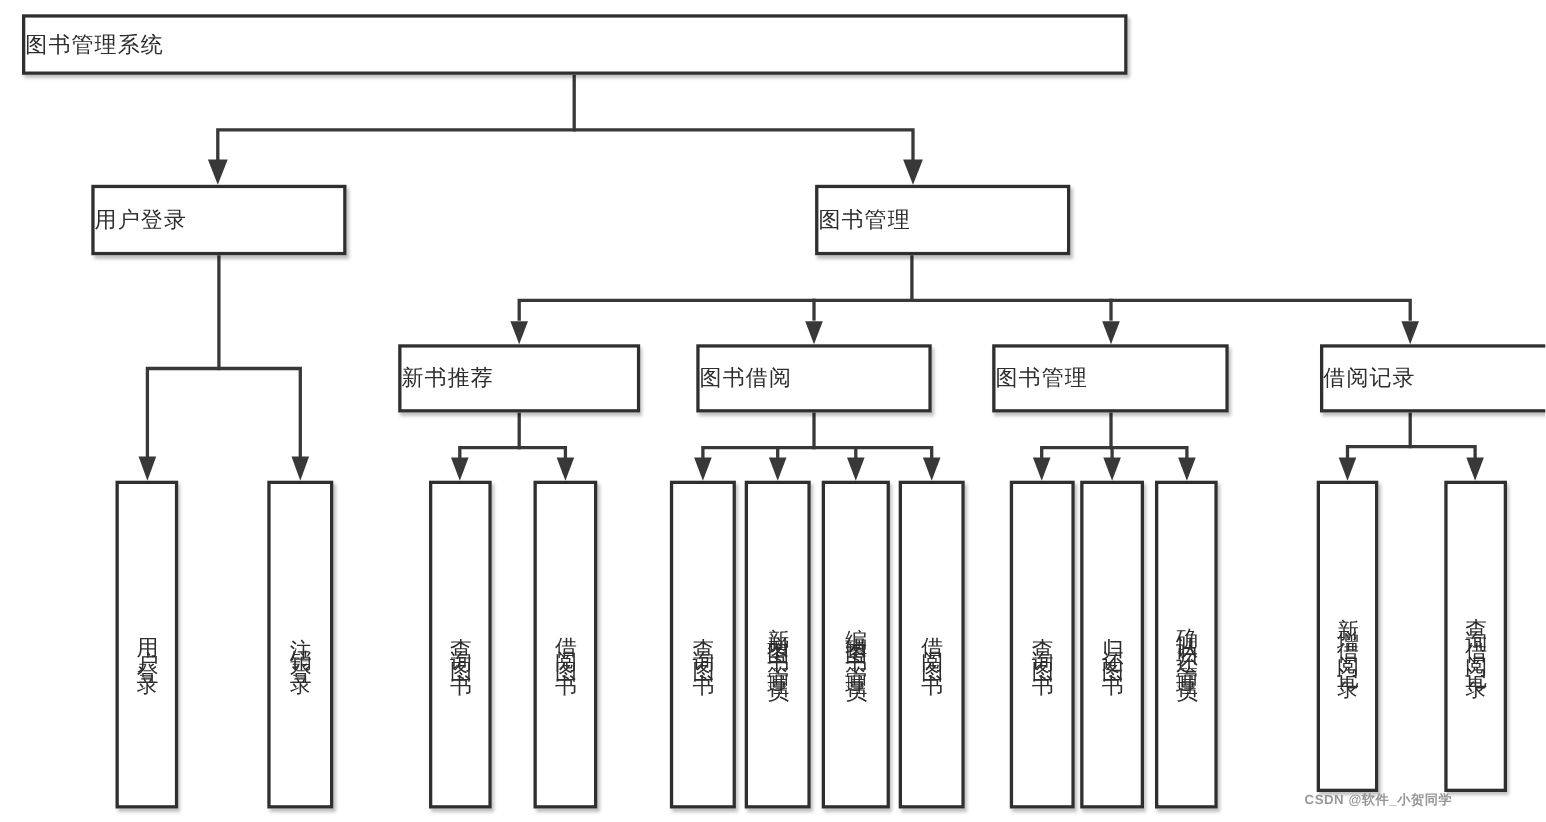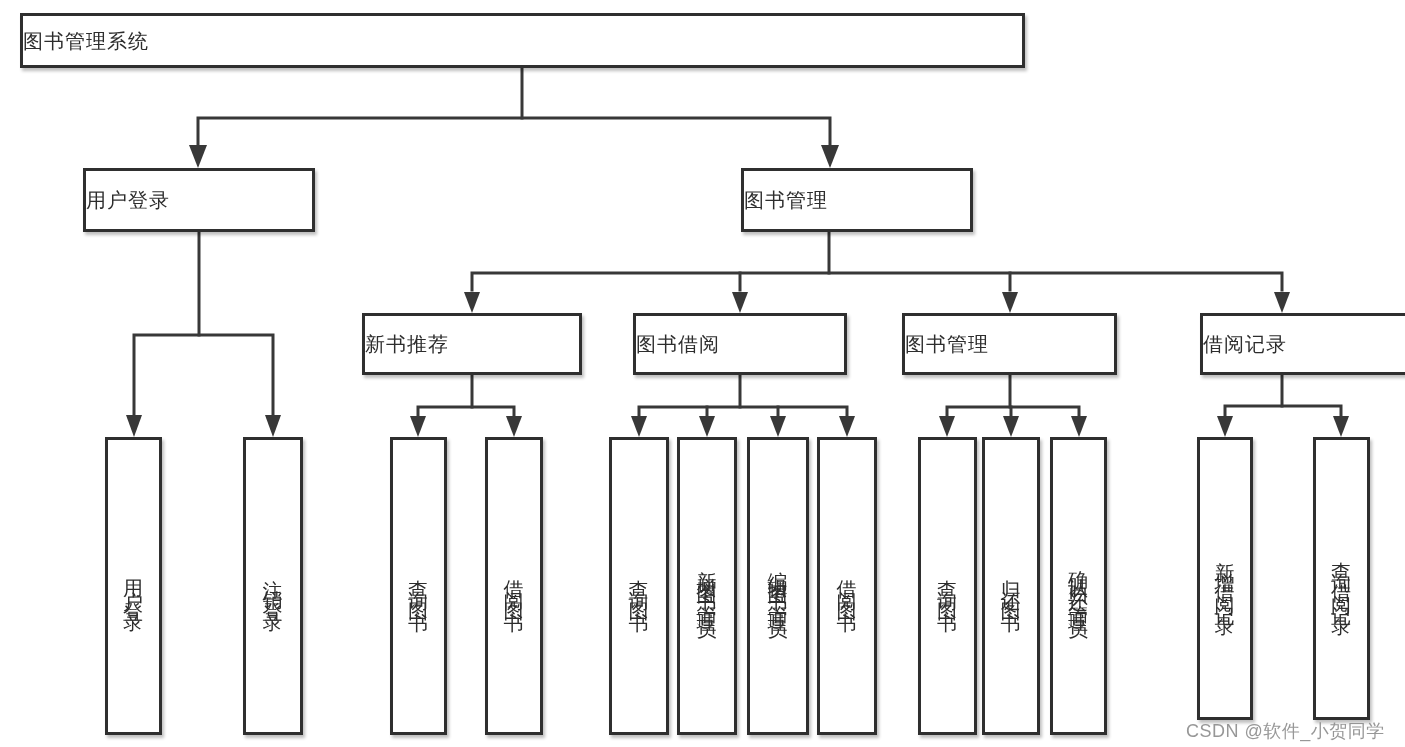--- a/index.html
+++ b/index.html
@@ -17,21 +17,21 @@
   .vbox{
     position:absolute;background:#ffffff;border:3px solid #2f2f2f;box-sizing:border-box;
     display:flex;align-items:center;justify-content:center;
     writing-mode:vertical-rl;text-orientation:mixed;
     font-size:20px;letter-spacing:11px;line-height:1;
     box-shadow:2px 3px 3px rgba(0,0,0,0.25);
   }
   .vbox.tight{letter-spacing:7px;}
   .watermark{
     position:absolute;left:1186px;top:719px;
-    font-size:18px;letter-spacing:0.5px;color:rgba(140,140,140,0.9);white-space:nowrap;
+    font-size:12px;letter-spacing:0.5px;color:rgba(140,140,140,0.9);white-space:nowrap;font-weight:bold;
   }
 </style>
 </head>
 <body>
 
 <div id="canvas">
 
   <svg id="connectors" viewBox="0 0 1405 747" xmlns="http://www.w3.org/2000/svg">
     <g stroke="#383838" stroke-width="3" fill="none" stroke-linecap="square">
 

